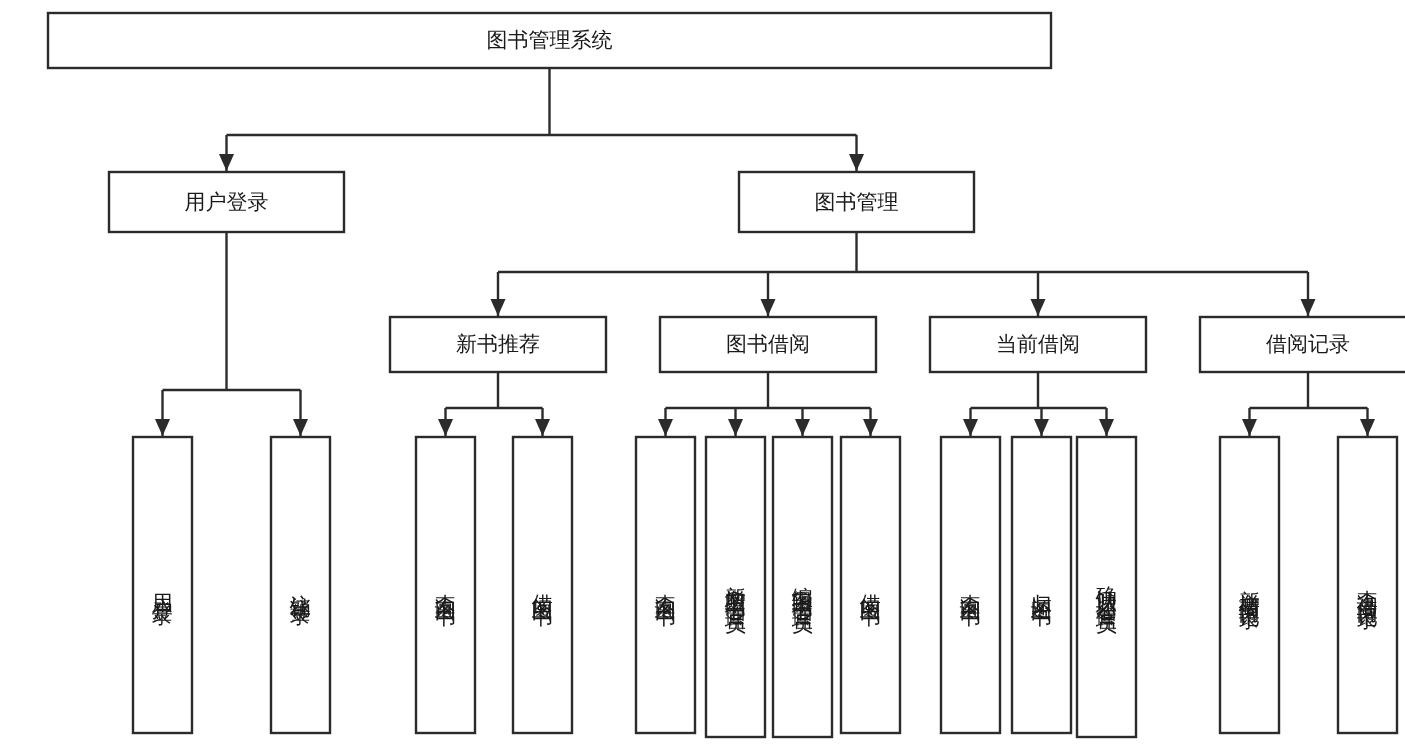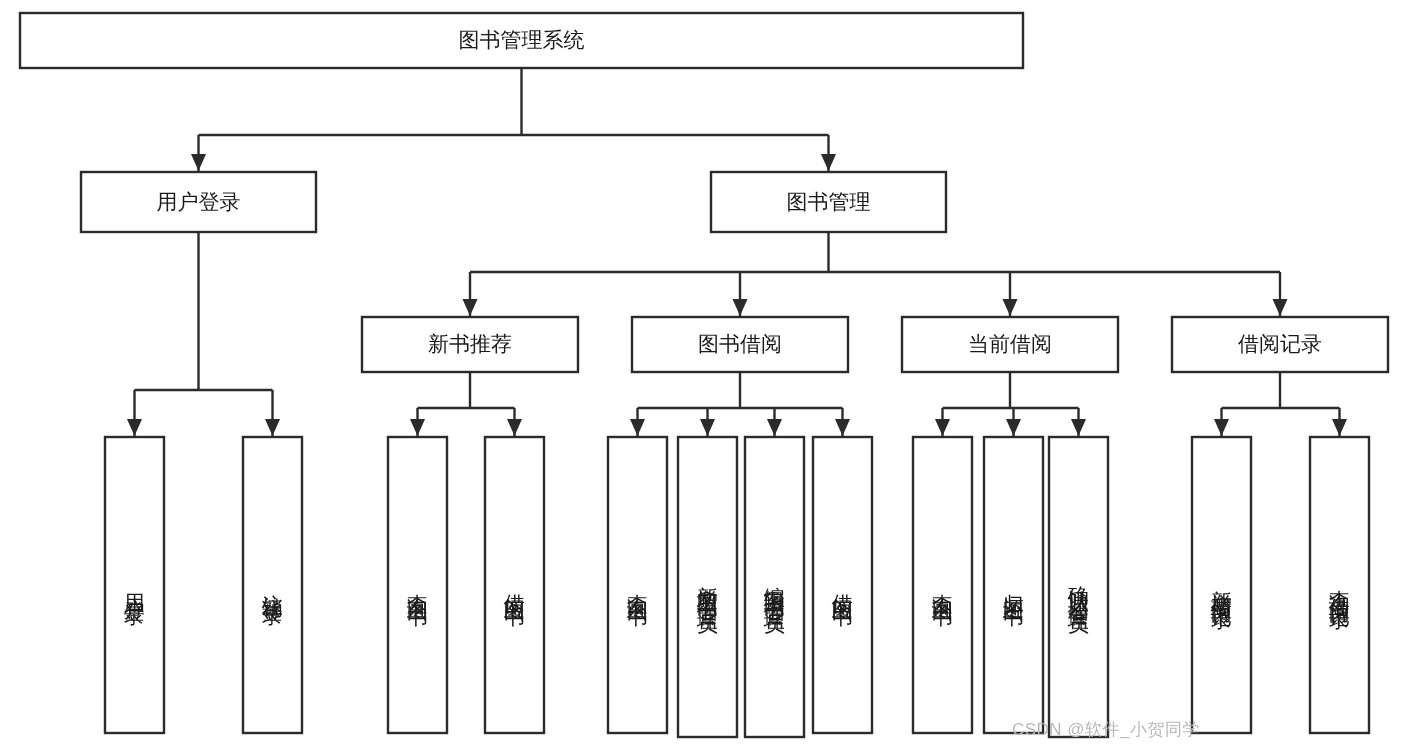--- a/index.html
+++ b/index.html
@@ -11,20 +11,21 @@
     width: 1405px;
     height: 747px;
     font-family: "Liberation Sans", "DejaVu Sans", sans-serif;
     overflow: hidden;
     position: relative;
   }
   #diagram-root {
     position: relative;
     width: 1212px;
     height: 747px;
+    margin-left: 28px;
   }
   svg.diagram {
     position: absolute;
     top: 0;
     left: 0;
     width: 1405px;
     height: 747px;
     display: block;
   }
   .node-box {
@@ -203,15 +204,14 @@
         <span>确认归还（管理员）</span>
       </div>
       <div class="leaf-label-wrap" style="left: 1192px; top: 437px; width: 59px; height: 296px;">
         <span>新增借阅记录</span>
       </div>
       <div class="leaf-label-wrap" style="left: 1310px; top: 437px; width: 59px; height: 296px;">
         <span>查询借阅记录</span>
       </div>
     </div>
 
-  <div class="watermark">CSDN @软件_小贺同学</div>
 
 </div>
 
 </body></html>

